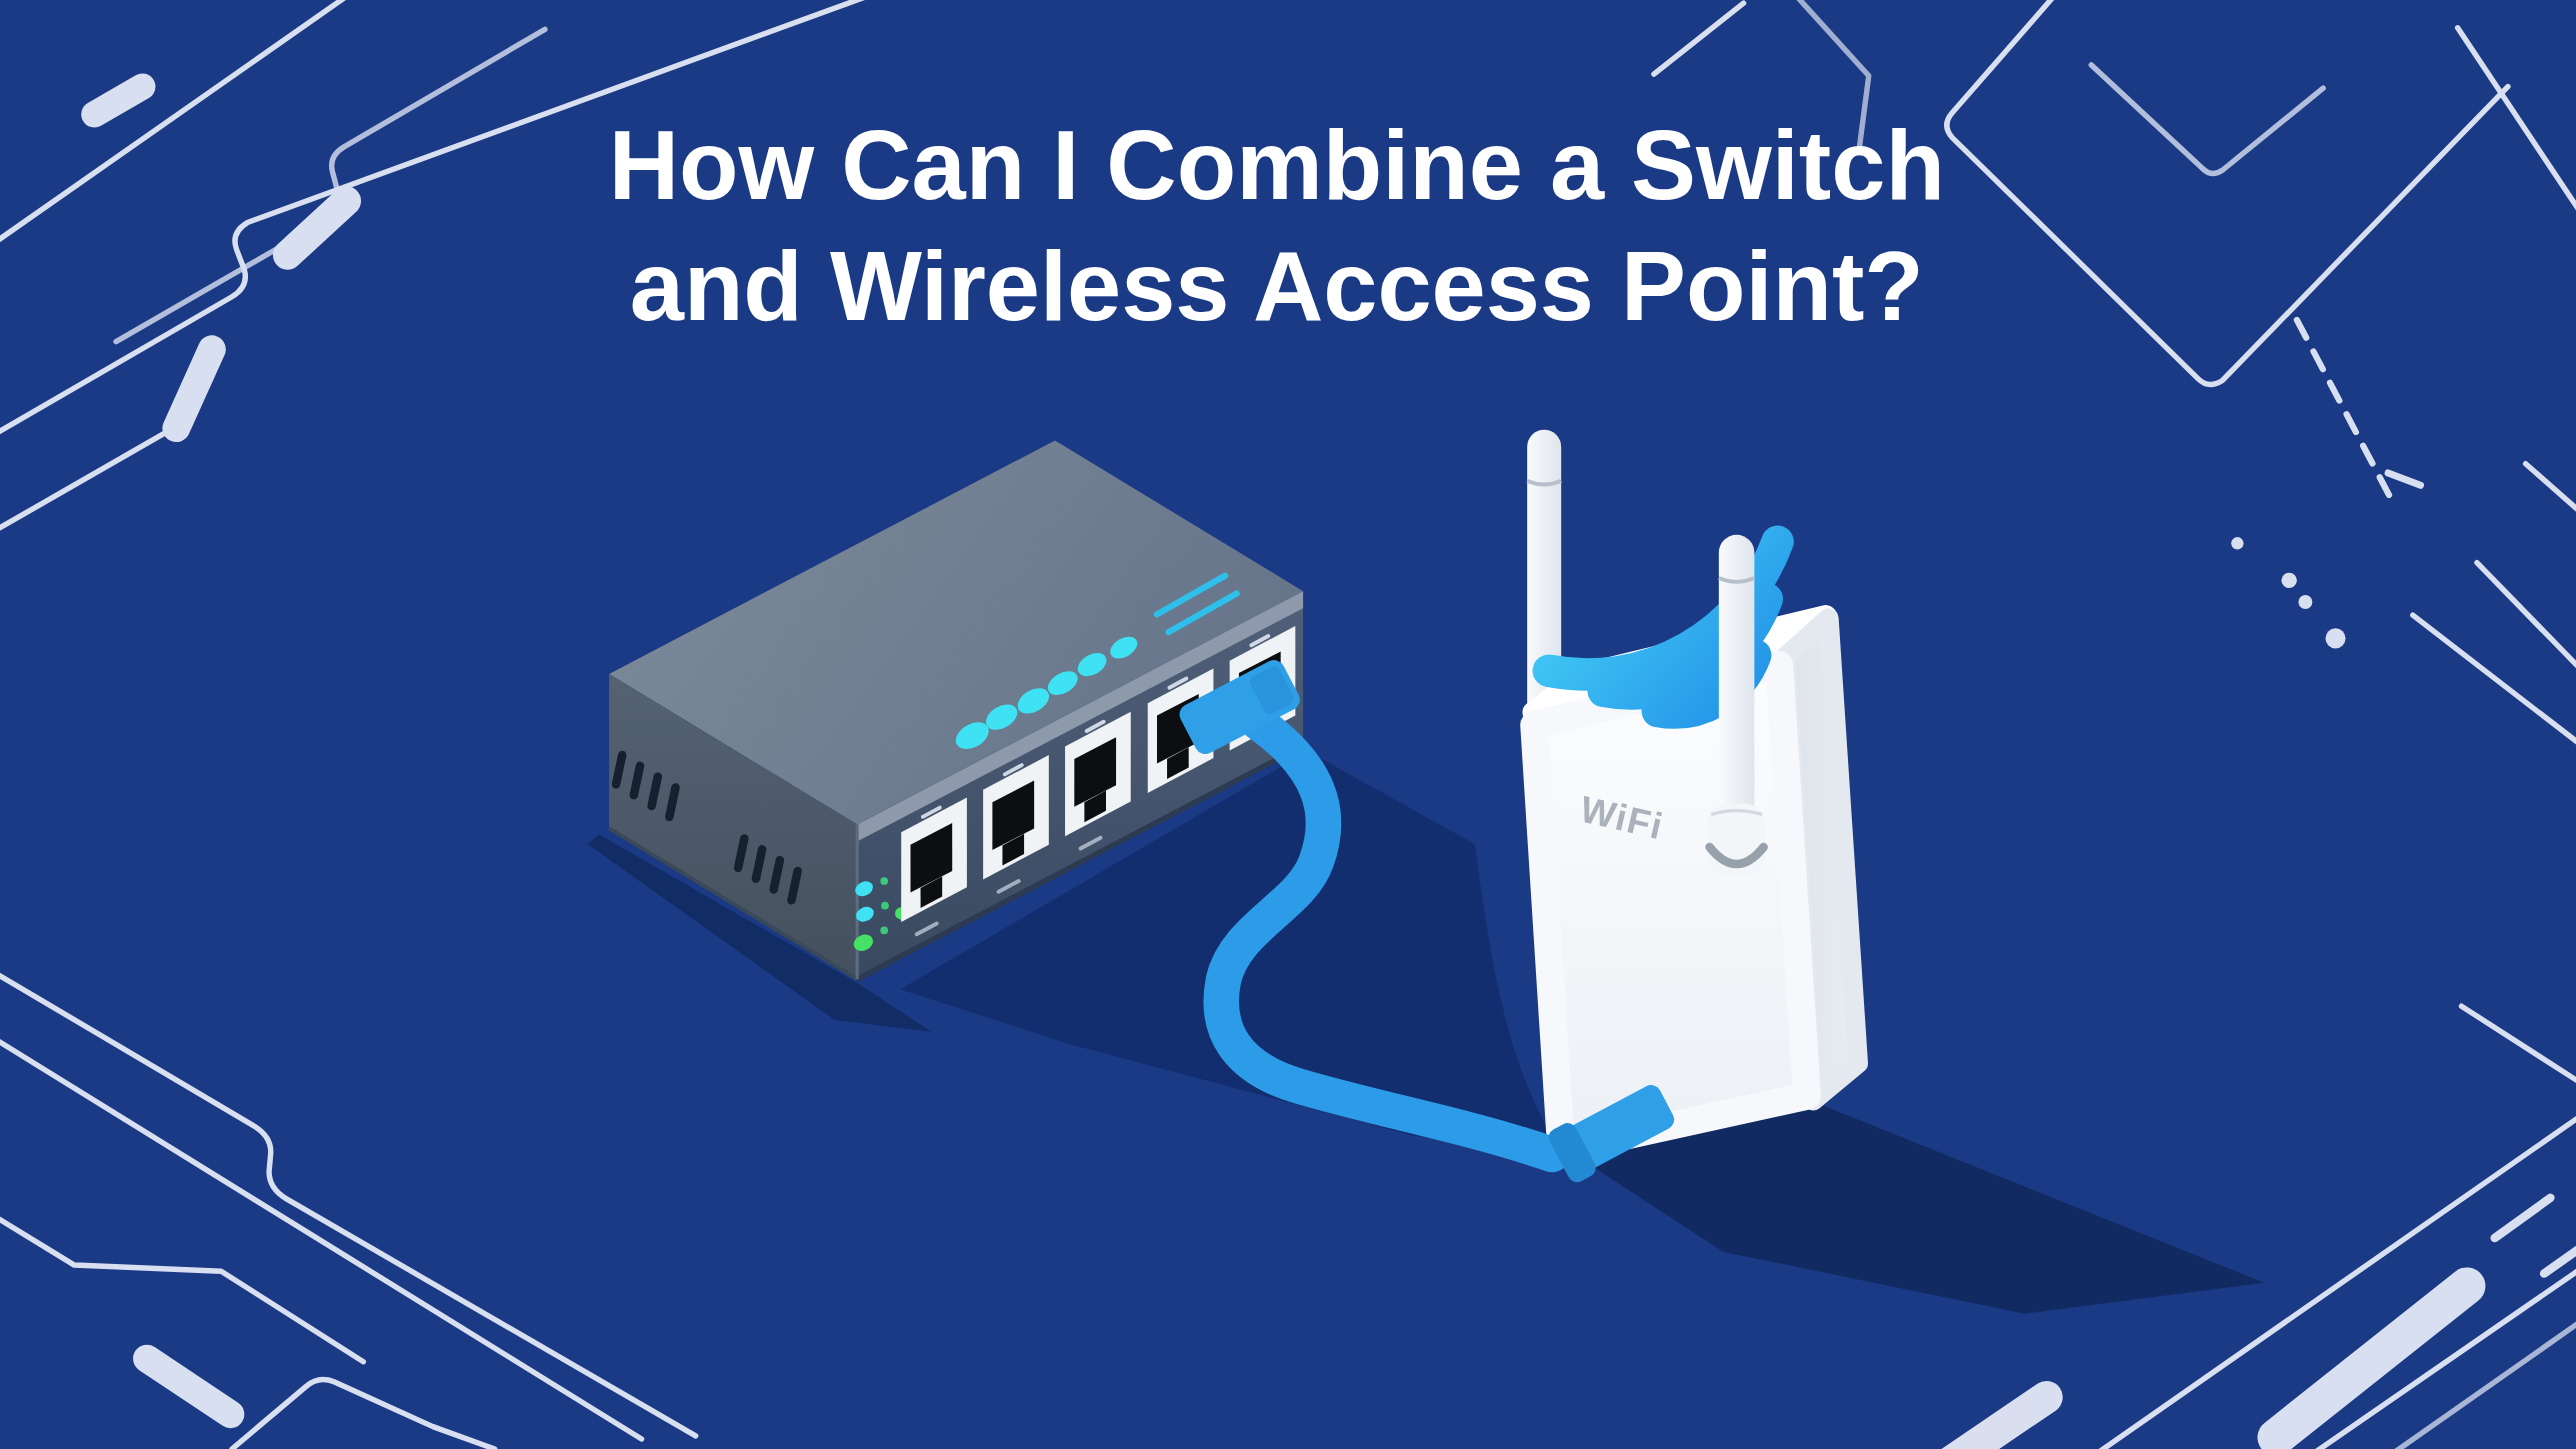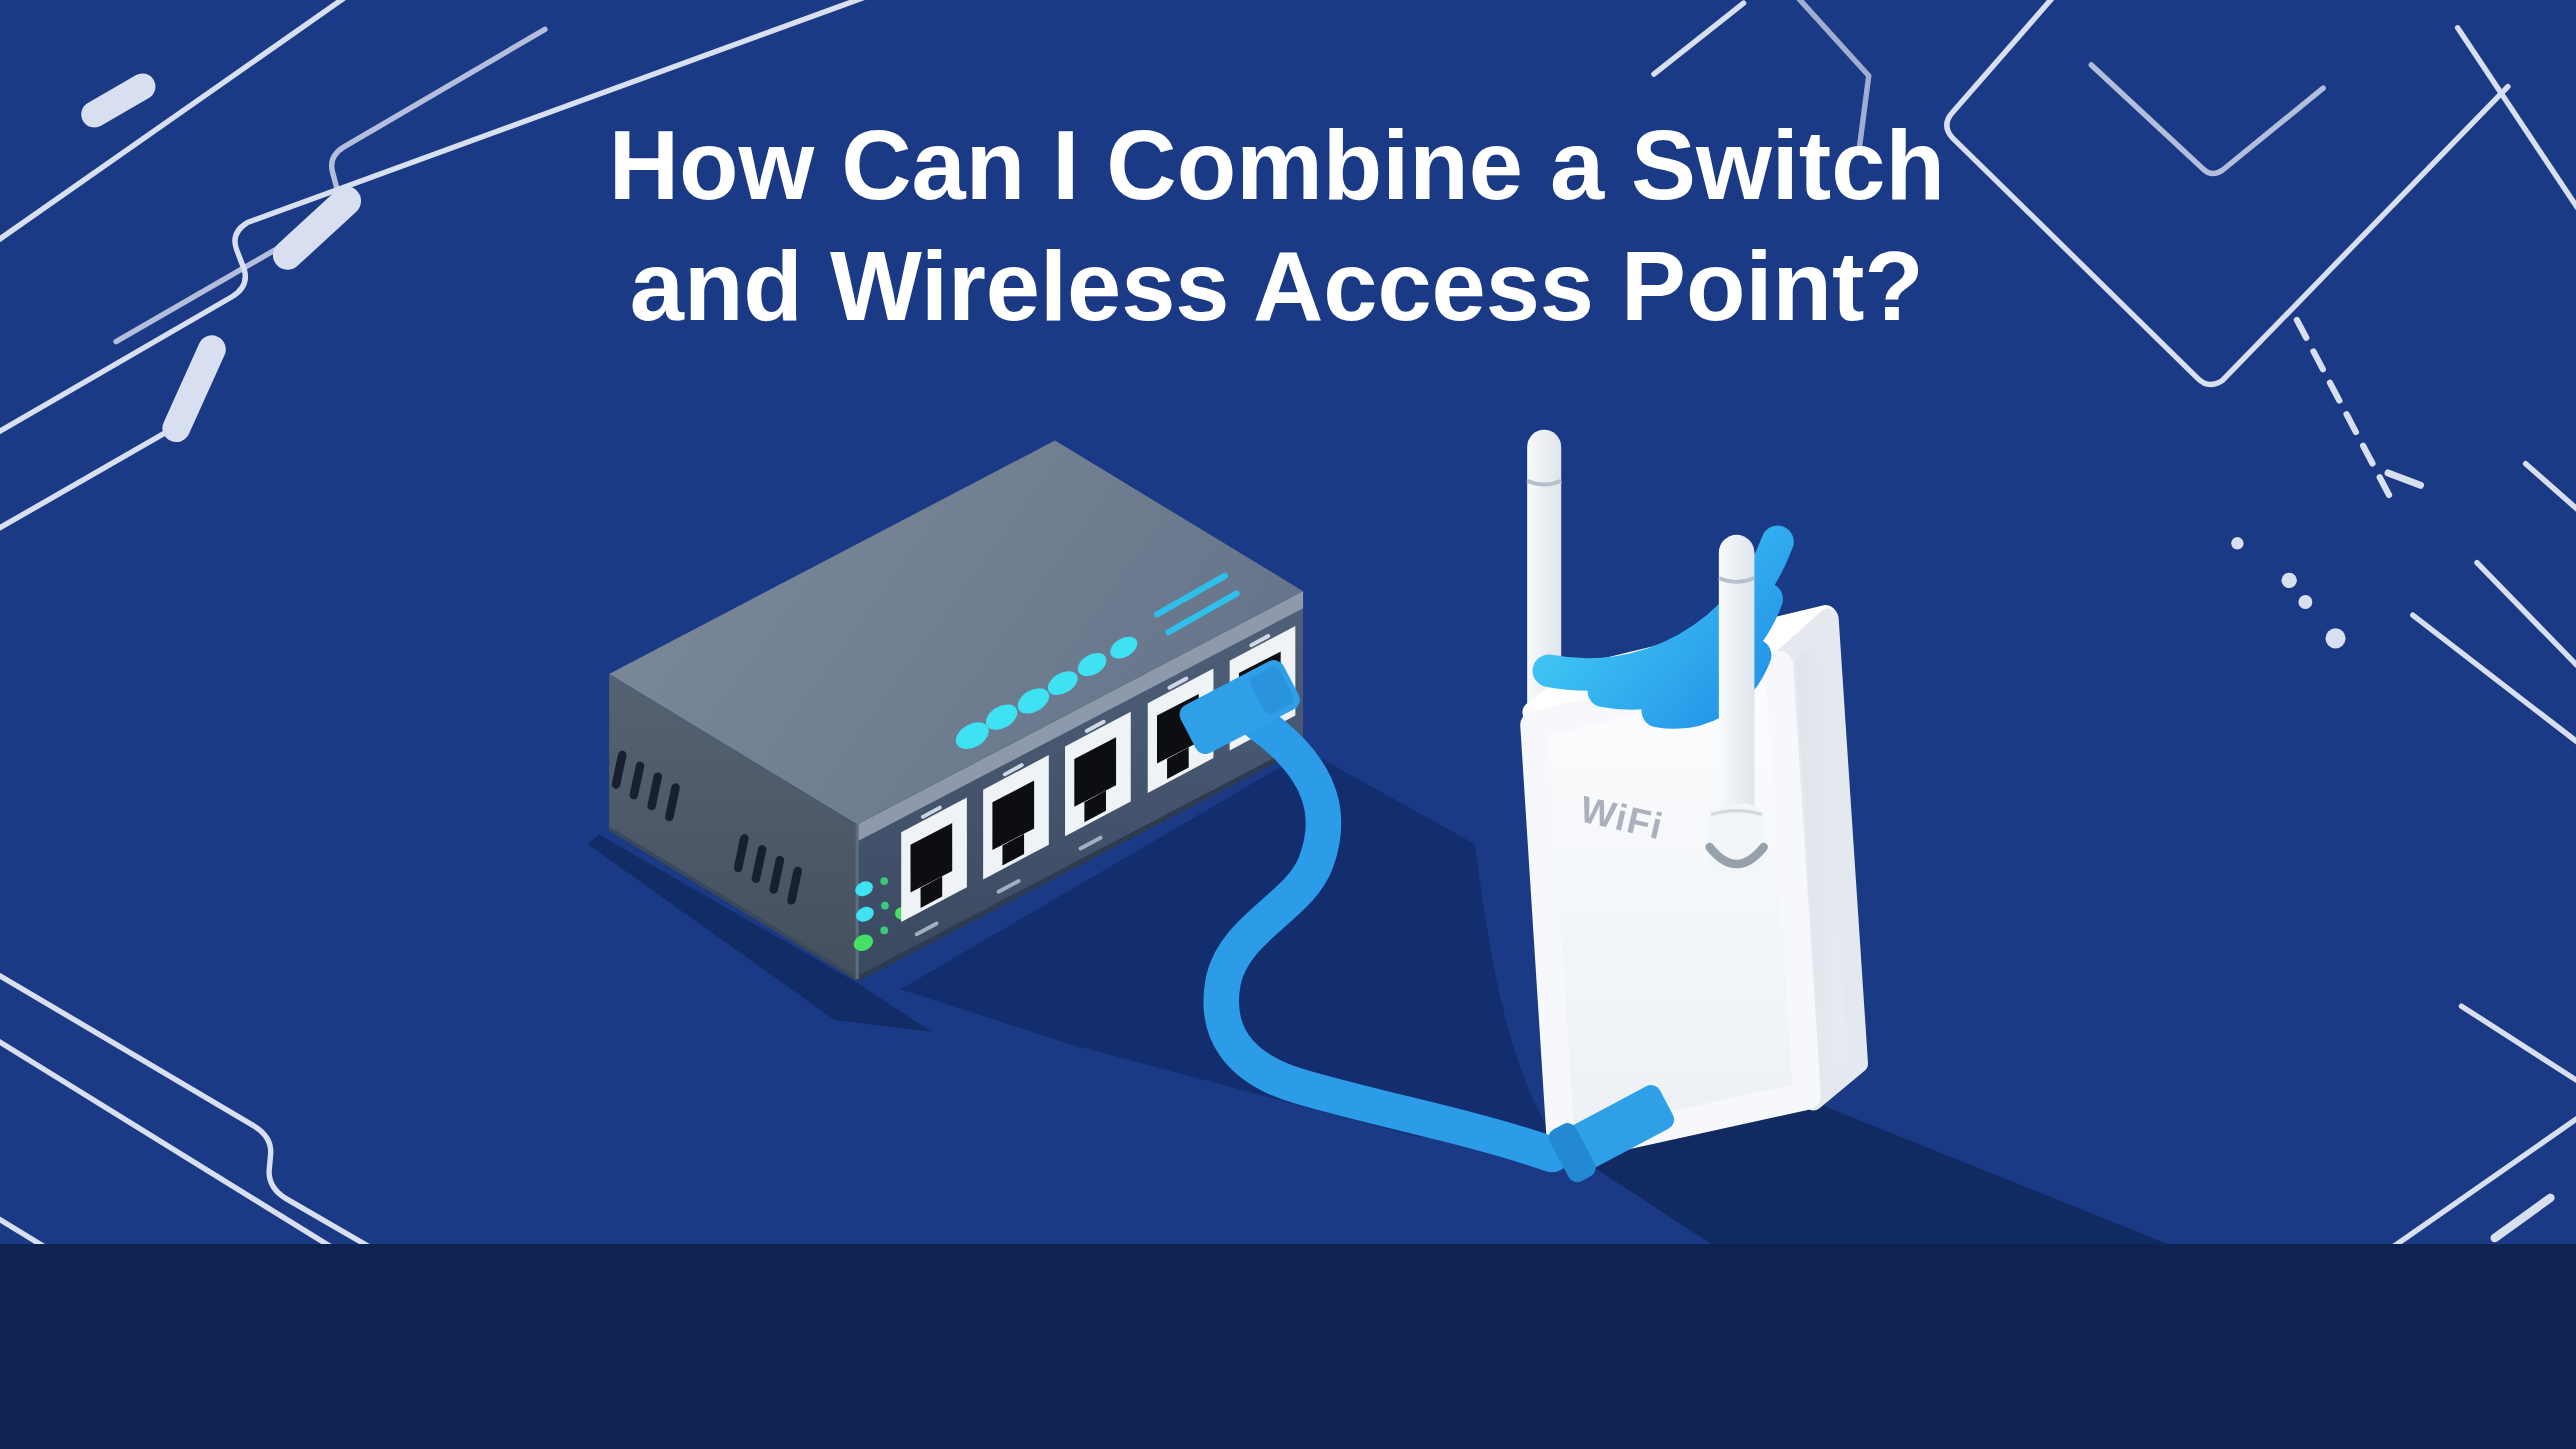--- a/index.html
+++ b/index.html
@@ -1,16 +1,16 @@
 <!DOCTYPE html>
 <html style="font-size:12.4px"><head>
 <meta charset="utf-8">
 <style>
   html,body{margin:0;padding:0;background:#0e2350;}
-  .canvas{position:relative;width:2576px;height:1244px;overflow:hidden;background:#1b3a86;
+  .canvas{position:relative;width:2576px;height:1449px;overflow:hidden;background:#1b3a86;
           font-family:"Liberation Sans",sans-serif;}
   svg{position:absolute;left:0;top:0;display:block;}
   .title-text{font-family:"Liberation Sans",sans-serif;font-weight:700;font-size:126px;fill:#ffffff;}
   .ap-label{font-family:"Liberation Sans",sans-serif;font-weight:700;font-size:48px;fill:#a3abb6;letter-spacing:2px;opacity:.9;}
   .trace{stroke:#e9eef9;fill:none;stroke-linecap:round;stroke-linejoin:round;}
 </style>
 </head>
 <body>
 
 <div class="canvas">

